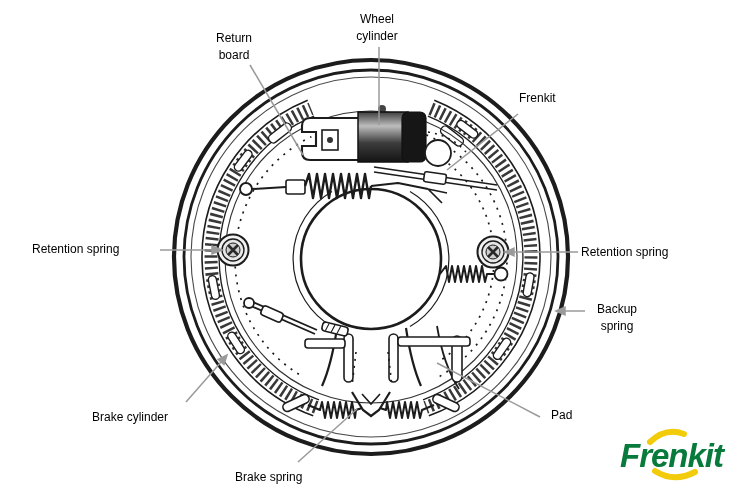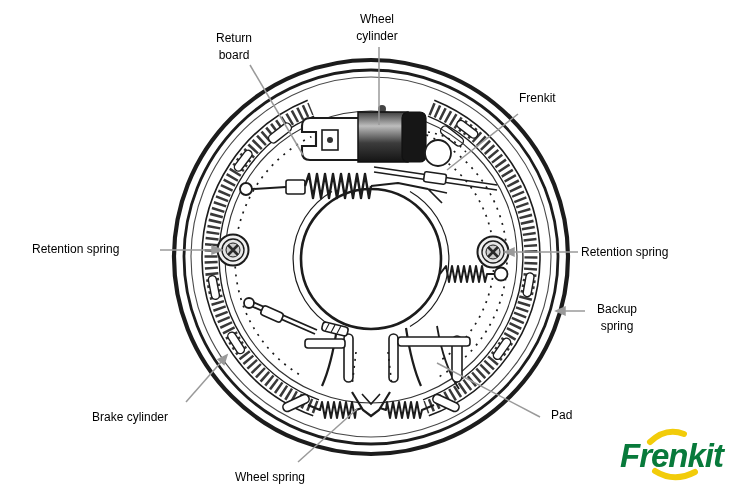--- a/index.html
+++ b/index.html
@@ -208,21 +208,21 @@
 
   <div class="label" style="left:581px;top:244px;">Retention spring</div>
 
   <div class="label centered" style="left:586px;top:301px;width:62px;">
     <span>Backup</span><br>
     <span>spring</span>
   </div>
 
   <div class="label" style="left:92px;top:409px;">Brake cylinder</div>
 
-  <div class="label" style="left:235px;top:469px;">Wheel spring</div>
+  <div class="label" style="left:235px;top:469px;">Brake spring</div>
 
   <div class="label" style="left:551px;top:407px;">Pad</div>
 
   <div id="logo">
     <svg width="145" height="72" viewBox="0 0 145 72" xmlns="http://www.w3.org/2000/svg">
       <path d="M38,19 Q54,4 72,11" fill="none" stroke="#f2cc0a" stroke-width="6" stroke-linecap="round"></path>
       <path d="M43,48 Q62,60 83,49" fill="none" stroke="#f2cc0a" stroke-width="6" stroke-linecap="round"></path>
       <text x="8" y="44" font-family="Liberation Sans, sans-serif" font-size="33" font-weight="bold" font-style="italic" letter-spacing="-1" fill="#087a3b">Frenkit</text>
     </svg>
   </div>

